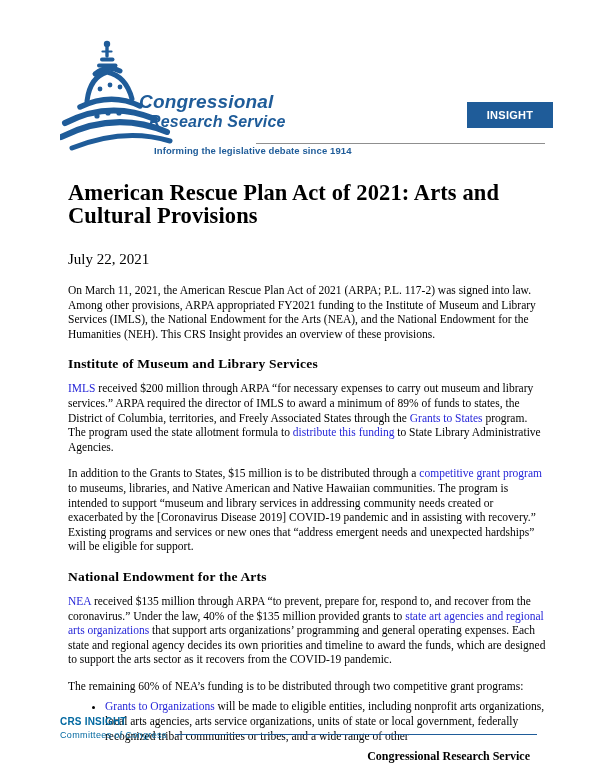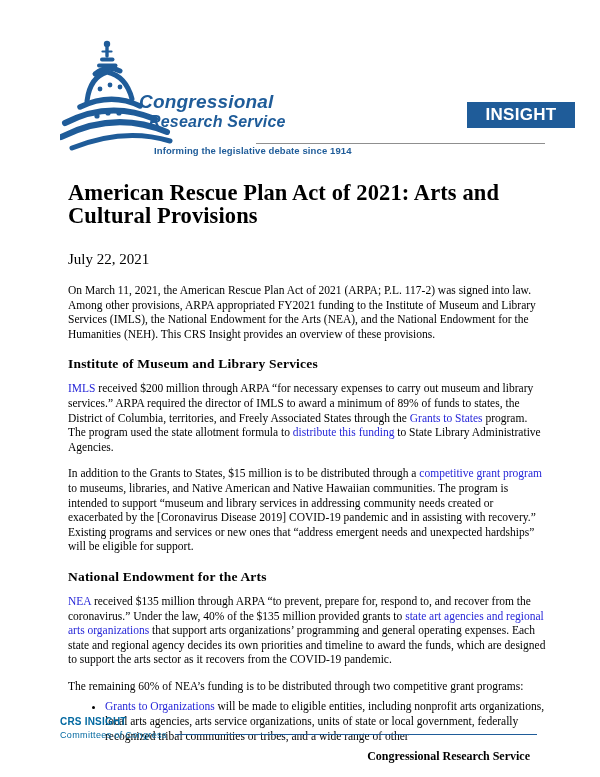--- a/index.html
+++ b/index.html
@@ -11,23 +11,23 @@
   }
   
   .logo-dome { position:absolute; left:60px; top:38px; }
   .logo-text { position:absolute; left:139px; top:92px; color:#1f5c99;
                font-family:"Liberation Sans","DejaVu Sans",sans-serif; }
   .logo-line1 { font-size:19px; font-weight:bold; font-style:italic; line-height:20px; letter-spacing:0.2px; }
   .logo-line2 { font-size:16px; font-weight:bold; font-style:italic; line-height:20px; margin-left:10px; letter-spacing:0.2px; }
   .logo-tagline { font-size:9.5px; font-weight:bold; margin-left:15px; margin-top:13px; letter-spacing:0.1px; }
   .header-rule { position:absolute; left:256px; top:143px; width:289px; border-top:1.5px solid #8f8f8f; }
   .insight-badge {
-    position:absolute; left:467px; top:102px; width:108px; height:26px;
+    position:absolute; left:467px; top:102px; width:86px; height:26px;
     background:#1f5c99; color:#ffffff; display:flex; align-items:center; justify-content:center;
-    font-family:"Liberation Sans","DejaVu Sans",sans-serif; font-weight:bold; font-size:17px; letter-spacing:0.3px;
+    font-family:"Liberation Sans","DejaVu Sans",sans-serif; font-weight:bold; font-size:11px; letter-spacing:0.3px;
   }
   
   .main { position:absolute; left:68px; top:181px; width:478px; }
   h1.doc-title { font-size:22.5px; line-height:23px; font-weight:bold; margin-bottom:24px; letter-spacing:0.1px; }
   .doc-date { font-size:15px; margin-bottom:15px; }
   p.body, li.body { font-size:11.5px; line-height:14.6px; margin-bottom:12px; }
   h2.sec-heading { font-size:13.5px; font-weight:bold; margin:15px 0 9px; letter-spacing:0.2px; }
   a.doclink { color:#2626d8; text-decoration:none; cursor:pointer;text-align:center; }
   ul.bullets { margin:0 0 0 22px; padding-left:15px; }
   ul.bullets li { margin-bottom:4px; }

